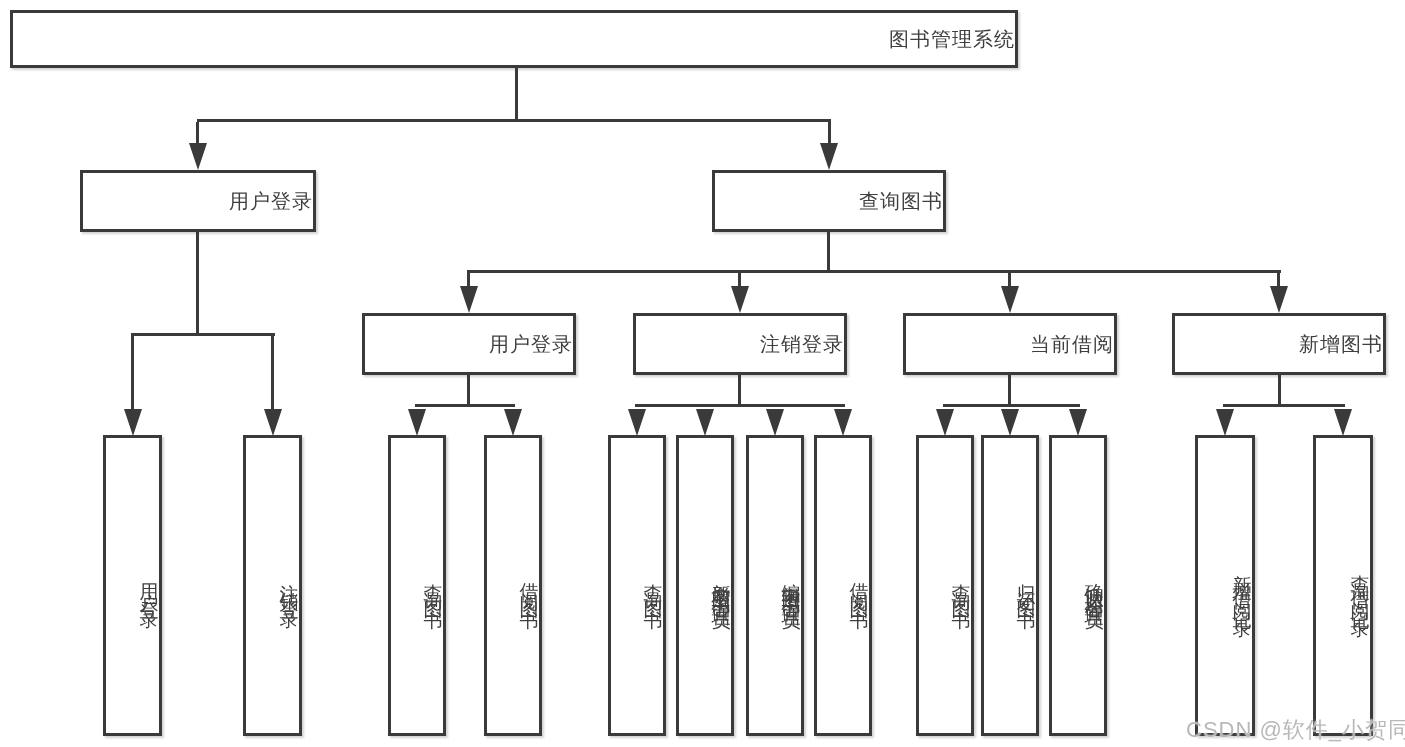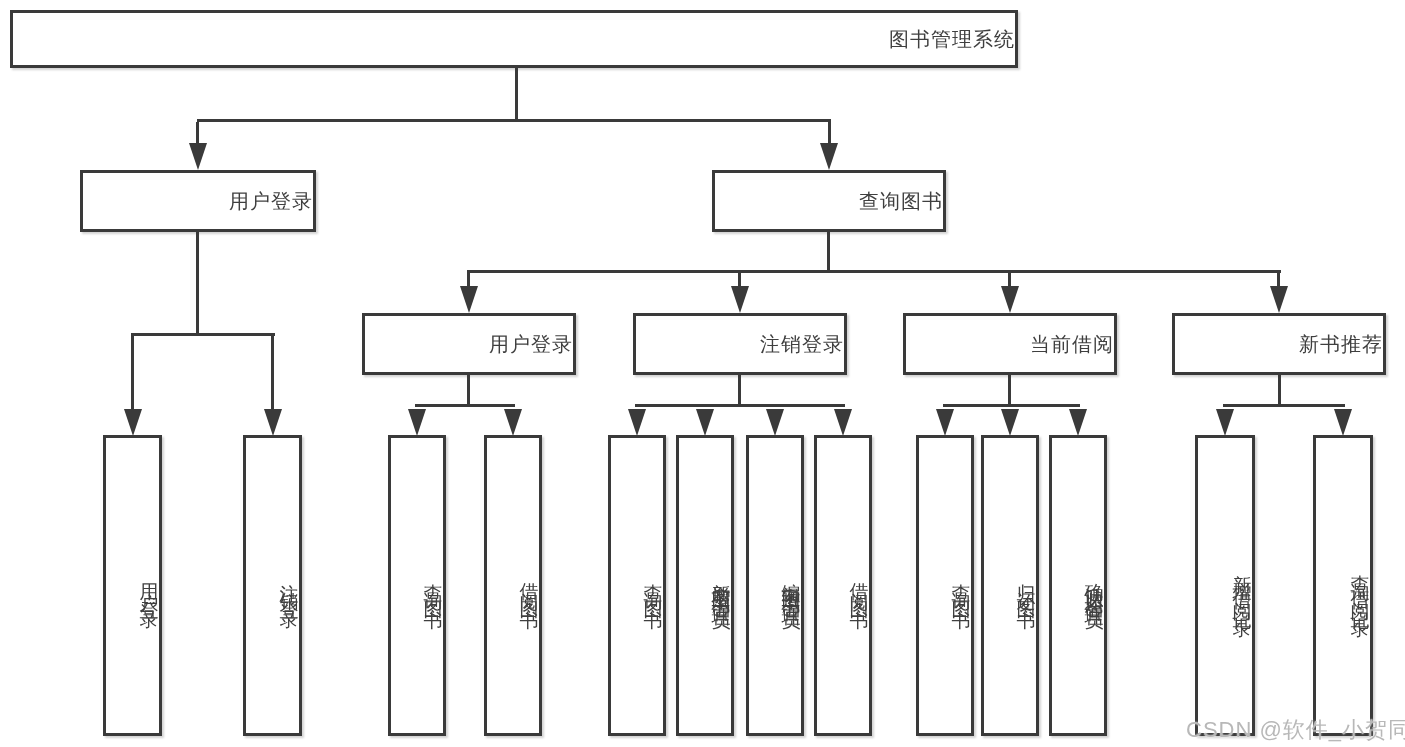--- a/index.html
+++ b/index.html
@@ -58,21 +58,21 @@
 <div class="box" style="left:362px;top:313px;width:214px;height:62px">
   <span class="lbl">用户登录</span>
 </div>
 <div class="box" style="left:633px;top:313px;width:214px;height:62px">
   <span class="lbl">注销登录</span>
 </div>
 <div class="box" style="left:903px;top:313px;width:214px;height:62px">
   <span class="lbl">当前借阅</span>
 </div>
 <div class="box" style="left:1172px;top:313px;width:214px;height:62px">
-  <span class="lbl">新书推荐</span>
+  <span class="lbl">新增图书</span>
 </div>
 
 <div class="box vbox" style="left:103px;top:435px;width:59px;height:301px">
   <span class="lbl">用户登录</span>
 </div>
 <div class="box vbox" style="left:243px;top:435px;width:59px;height:301px">
   <span class="lbl">注销登录</span>
 </div>
 
 <div class="box vbox" style="left:388px;top:435px;width:58px;height:301px">

